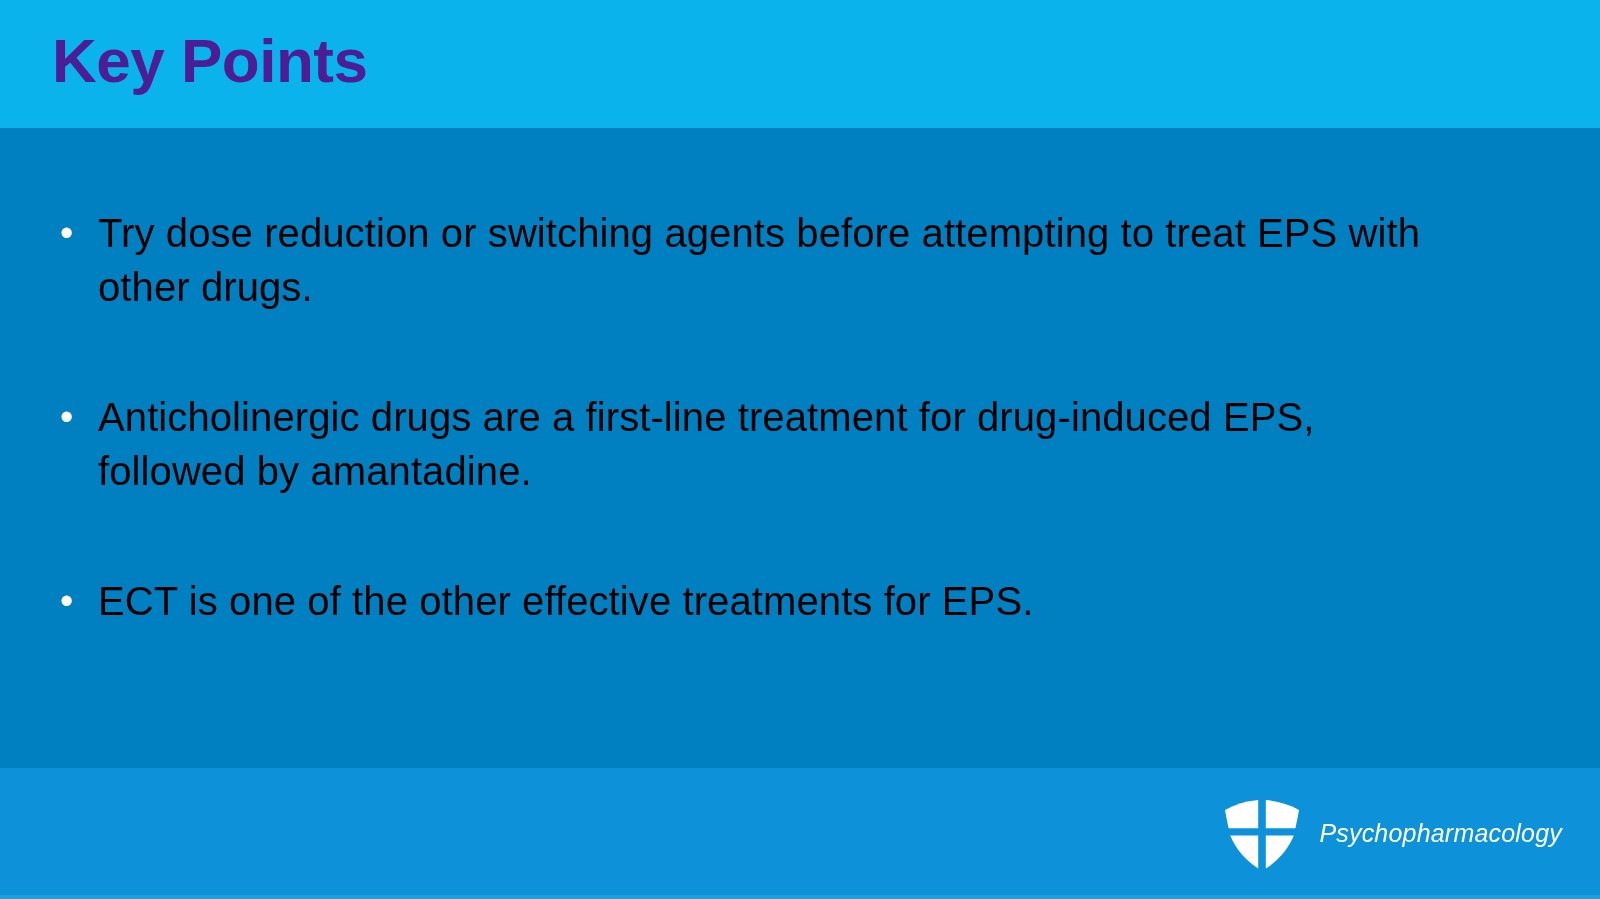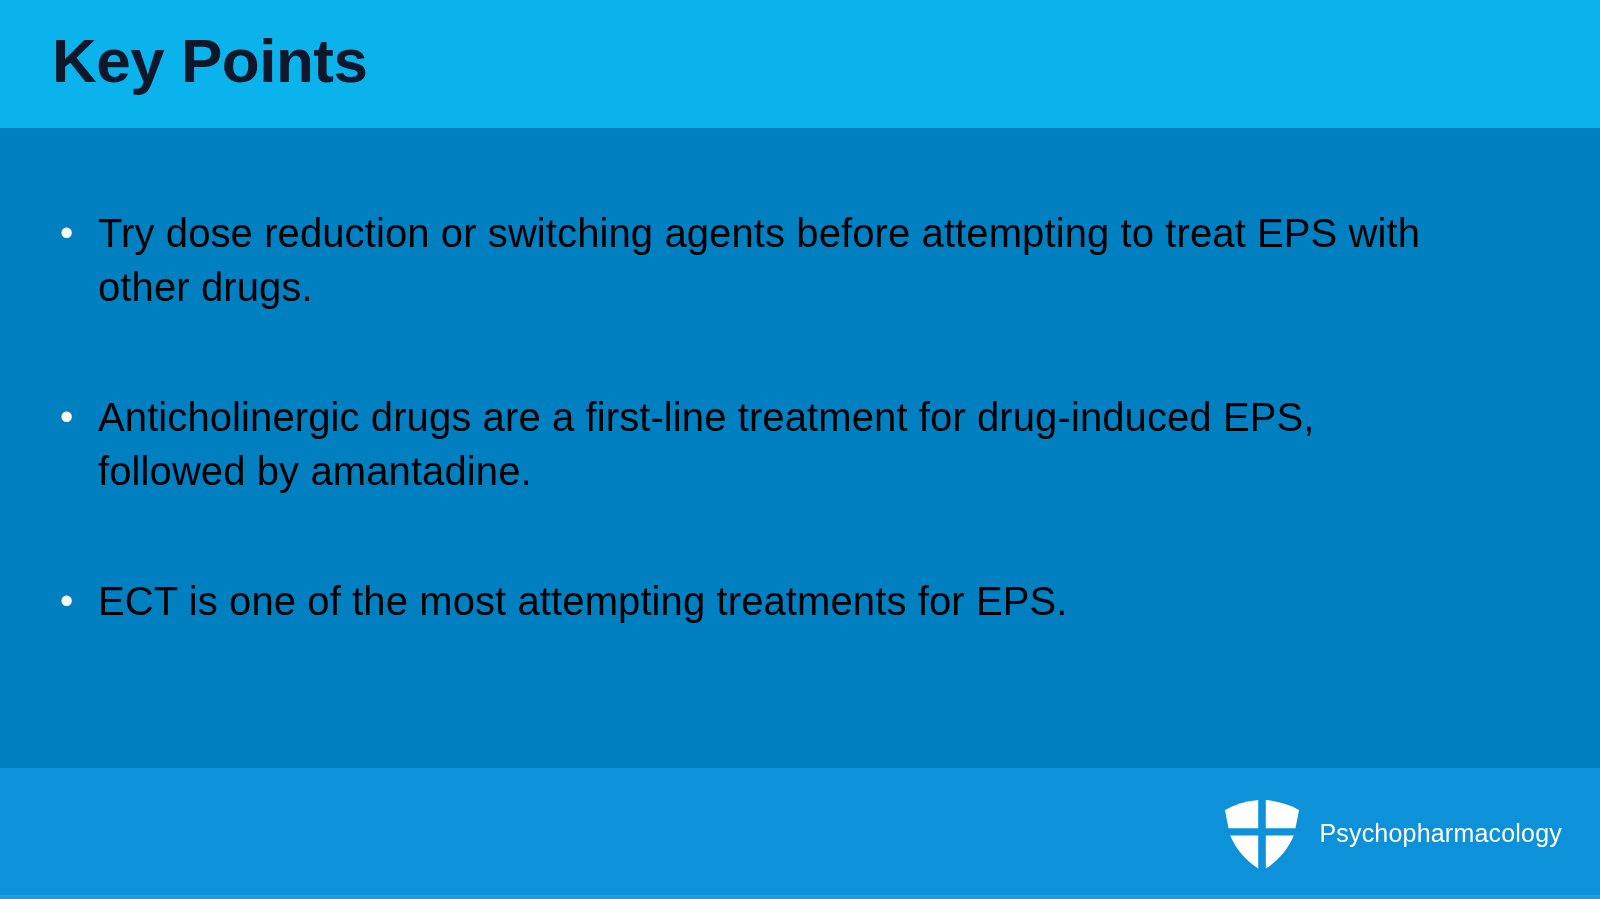--- a/index.html
+++ b/index.html
@@ -30,21 +30,21 @@
     position: relative;
     height: 128px;
     flex: 0 0 128px;
     background: #0bb3ec;
     display: flex;
     align-items: center;
     box-sizing: border-box;
     padding: 0 0 0 52px;
   }
   .slide-title {
-    color: #0f172a;
+    color: #4c1d95;
     font-size: 62px;
     font-weight: bold;
     letter-spacing: -0.5px;
     line-height: 1;
     margin: 0;
     padding: 0 0 6px 0;
     white-space: nowrap;
   }
 
   
@@ -109,20 +109,21 @@
     bottom: 0;
     width: 100%;
     height: 4px;
     background: #1f9ede;
   }
 
   .brand {
     display: flex;
     align-items: center;
     gap: 18px;
+    font-style: italic;
   }
   .brand-mark {
     width: 78px;
     height: 72px;
     flex: 0 0 auto;
     display: block;
   }
   .brand-words {
     display: flex;
     flex-direction: column;
@@ -154,21 +155,21 @@
         <span class="bullet-text">Try dose reduction or switching agents before attempting to treat EPS with other drugs.</span>
       </li>
 
       <li class="bullet-item">
         <span class="bullet-marker">•</span>
         <span class="bullet-text">Anticholinergic drugs are a first-line treatment for drug-induced EPS, followed by amantadine.</span>
       </li>
 
       <li class="bullet-item">
         <span class="bullet-marker">•</span>
-        <span class="bullet-text">ECT is one of the most attempting treatments for EPS.</span>
+        <span class="bullet-text">ECT is one of the other effective treatments for EPS.</span>
       </li>
 
     </ul>
   </div>
 
   <div class="slide-footer">
 
     <div class="brand">
 
       <span class="brand-mark-wrap">

